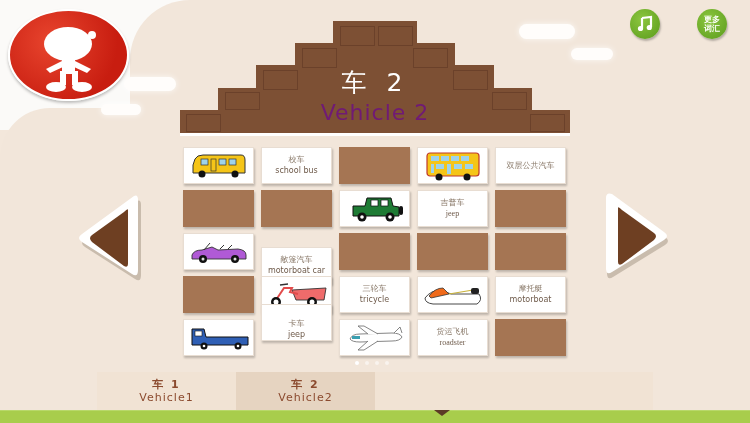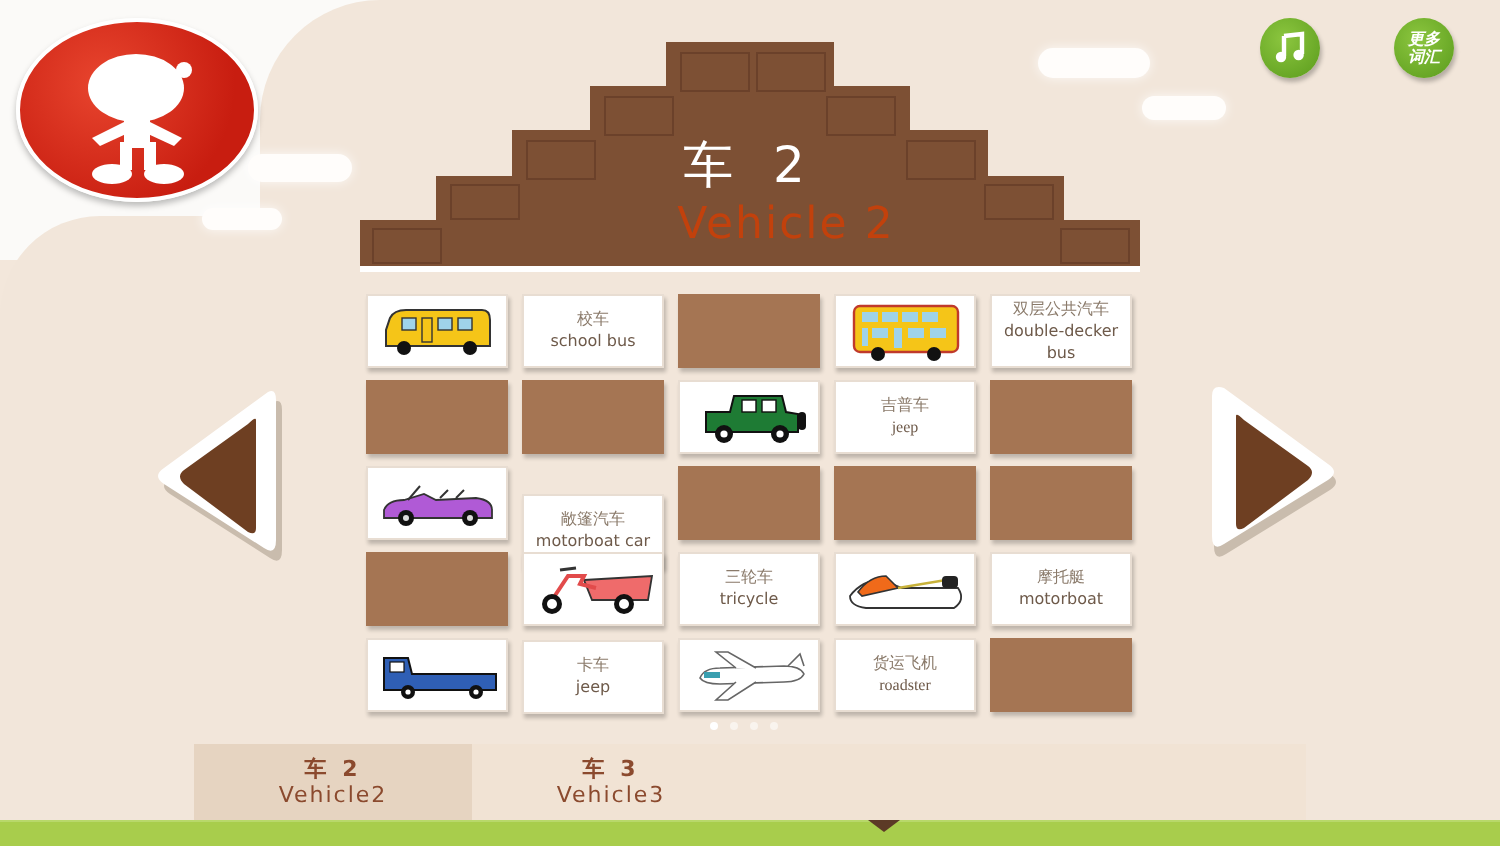--- a/index.html
+++ b/index.html
@@ -4,25 +4,25 @@
 <style>
   html, body { margin:0; padding:0; }
   body { width:750px; height:423px; overflow:hidden; position:relative; background:#f3e7db; font-family:"DejaVu Sans", sans-serif; }
   .topwhite { position:absolute; left:0; top:0; width:750px; height:130px; background:#fbfaf8; }
   .bgshape { position:absolute; left:130px; top:0; width:620px; height:423px; background:#f2e6da; border-top-left-radius:60px; }
   .bgshape2 { position:absolute; left:0; top:108px; width:750px; height:315px; background:#f2e6da; border-top-left-radius:50px; }
   .cloud { position:absolute; background:#fffdfb; border-radius:20px; box-shadow:0 0 6px rgba(255,255,255,0.8); }
   .cloud::before { content:""; position:absolute; background:#fffdfb; border-radius:50%; }
   .logo { position:absolute; left:8px; top:9px; width:117px; height:88px; border-radius:50%; background:radial-gradient(circle at 35% 35%, #e8452e, #c81d10 70%); box-shadow:0 2px 3px rgba(0,0,0,0.25); border:2px solid #fff; }
   .roundbtn { position:absolute; top:9px; width:30px; height:30px; border-radius:50%; background:radial-gradient(circle at 40% 35%, #8cc63f, #5a9b1c); box-shadow:1px 2px 2px rgba(0,0,0,0.25); color:#fff; display:flex; align-items:center; justify-content:center; }
-  .roundbtn .txt { font-size:8px; line-height:9px; text-align:center; font-weight:bold;font-style:italic; }
+  .roundbtn .txt { font-size:8px; line-height:9px; text-align:center; font-weight:bold; }
   .house { position:absolute; background:#7d5034; }
   .brick { position:absolute; border:1px solid #6b412a; box-sizing:border-box; }
   .title-cn { position:absolute; left:300px; top:66px; width:150px; text-align:center; color:#fff; font-size:25px; letter-spacing:6px; }
-  .title-en { position:absolute; left:288px; top:100px; width:210px; text-align:center; color:#c2410c; font-size:22px; letter-spacing:1px; }
+  .title-en { position:absolute; left:270px; top:100px; width:210px; text-align:center; color:#701a75; font-size:22px; letter-spacing:1px; }
   .house-base { position:absolute; left:180px; top:133px; width:390px; height:3px; background:#fff; }
   .grid { position:absolute; left:183px; top:147px; }
   .card { position:absolute; width:71px; height:37px; box-sizing:border-box; box-shadow:1px 2px 2px rgba(0,0,0,0.22); }
   .card.back { background:#a57553; }
   .card.face { background:#fff; border:1px solid #e8ddd2; display:flex; flex-direction:column; align-items:center; justify-content:center; }
   .card .cn { font-size:8px; color:#8a7a6a; line-height:10px; }
   .card .en { font-size:8px; color:#6e5a4a; line-height:11px; text-align:center; }
   .arrow { position:absolute; }
   .dots { position:absolute; left:355px; top:361px; display:flex; gap:6px; }
   .dot { width:4px; height:4px; border-radius:50%; background:#fff; opacity:0.55; }
@@ -128,21 +128,20 @@
       <rect x="14" y="14" width="8" height="5" fill="#9fd3ea"></rect>
       <rect x="25" y="14" width="4" height="10" fill="#9fd3ea"></rect>
       <rect x="32" y="14" width="8" height="5" fill="#9fd3ea"></rect>
       <rect x="43" y="14" width="8" height="5" fill="#9fd3ea"></rect>
       <circle cx="17" cy="27" r="3.5" fill="#111"></circle>
       <circle cx="45" cy="27" r="3.5" fill="#111"></circle>
     </svg>
   </div>
   <div class="card face" style="left:312px;top:0;">
     <span class="cn">双层公共汽车</span>
-    <span class="en">double-decker bus</span>
   </div>
 
   <div class="card back" style="left:0;top:43px;"></div>
   <div class="card back" style="left:78px;top:43px;"></div>
   <div class="card face" style="left:156px;top:43px;">
     <svg width="60" height="30" viewBox="0 0 60 30">
       <path d="M8 12 L20 12 L22 4 L46 4 L48 12 L54 13 L54 22 L8 22 Z" fill="#1e7b34" stroke="#111" stroke-width="1"></path>
       <rect x="26" y="6" width="7" height="6" fill="#fff" stroke="#111" stroke-width="0.7"></rect>
       <rect x="36" y="6" width="7" height="6" fill="#fff" stroke="#111" stroke-width="0.7"></rect>
       <rect x="54" y="12" width="4" height="9" rx="2" fill="#111"></rect>
@@ -209,21 +208,21 @@
   <div class="card face" style="left:0;top:172px;">
     <svg width="62" height="30" viewBox="0 0 62 30">
       <path d="M4 6 L16 6 L18 14 L60 14 L60 22 L4 22 Z" fill="#2f5fb5" stroke="#111" stroke-width="1"></path>
       <rect x="7" y="8" width="7" height="5" fill="#fff" stroke="#111" stroke-width="0.6"></rect>
       <circle cx="16" cy="23" r="3.5" fill="#111"></circle>
         <circle cx="16" cy="23" r="1.3" fill="#fff"></circle>
       <circle cx="50" cy="23" r="3.5" fill="#111"></circle>
         <circle cx="50" cy="23" r="1.3" fill="#fff"></circle>
     </svg>
   </div>
-  <div class="card face" style="left:78px;top:173px;">
+  <div class="card face" style="left:78px;top:157px;justify-content:flex-end;">
     <span class="cn">卡车</span>
     <span class="en">jeep</span>
   </div>
   <div class="card face" style="left:156px;top:172px;">
     <svg width="62" height="30" viewBox="0 0 62 30">
       <path d="M6 16 Q8 11 16 11 L48 10 Q56 10 58 14 Q56 18 48 18 L16 19 Q8 19 6 16 Z" fill="#fff" stroke="#666" stroke-width="0.8"></path>
       <path d="M24 11 L14 3 L20 3 L34 11" fill="#fff" stroke="#666" stroke-width="0.8"></path>
       <path d="M24 18 L14 27 L20 27 L34 18" fill="#fff" stroke="#666" stroke-width="0.8"></path>
       <path d="M50 10 L56 4 L58 10" fill="#fff" stroke="#666" stroke-width="0.8"></path>
       <rect x="8" y="13" width="8" height="3" fill="#3a9fb0"></rect>
@@ -252,23 +251,23 @@
 </div>
 
 <div class="dots">
   <div class="dot active"></div>
   <div class="dot"></div>
   <div class="dot"></div>
   <div class="dot"></div>
 </div>
 
 <div class="tabbar">
+  <div class="tab">
+    <span class="cn">车 1</span>
+    <span class="en">Vehicle1</span>
+  </div>
   <div class="tab active">
     <span class="cn">车 2</span>
     <span class="en">Vehicle2</span>
   </div>
-  <div class="tab">
-    <span class="cn">车 3</span>
-    <span class="en">Vehicle3</span>
-  </div>
 </div>
 <div class="green"></div>
 <div class="pointer"></div>
 
 </body></html>

